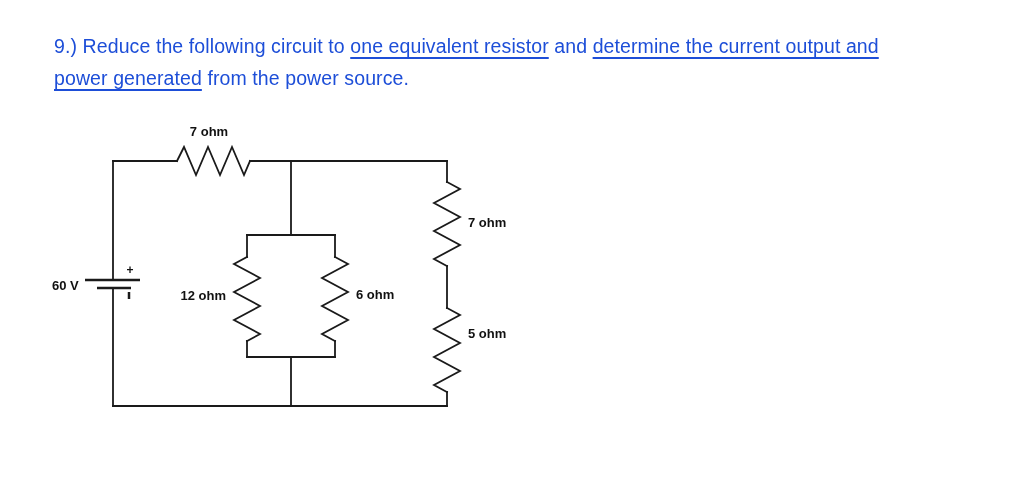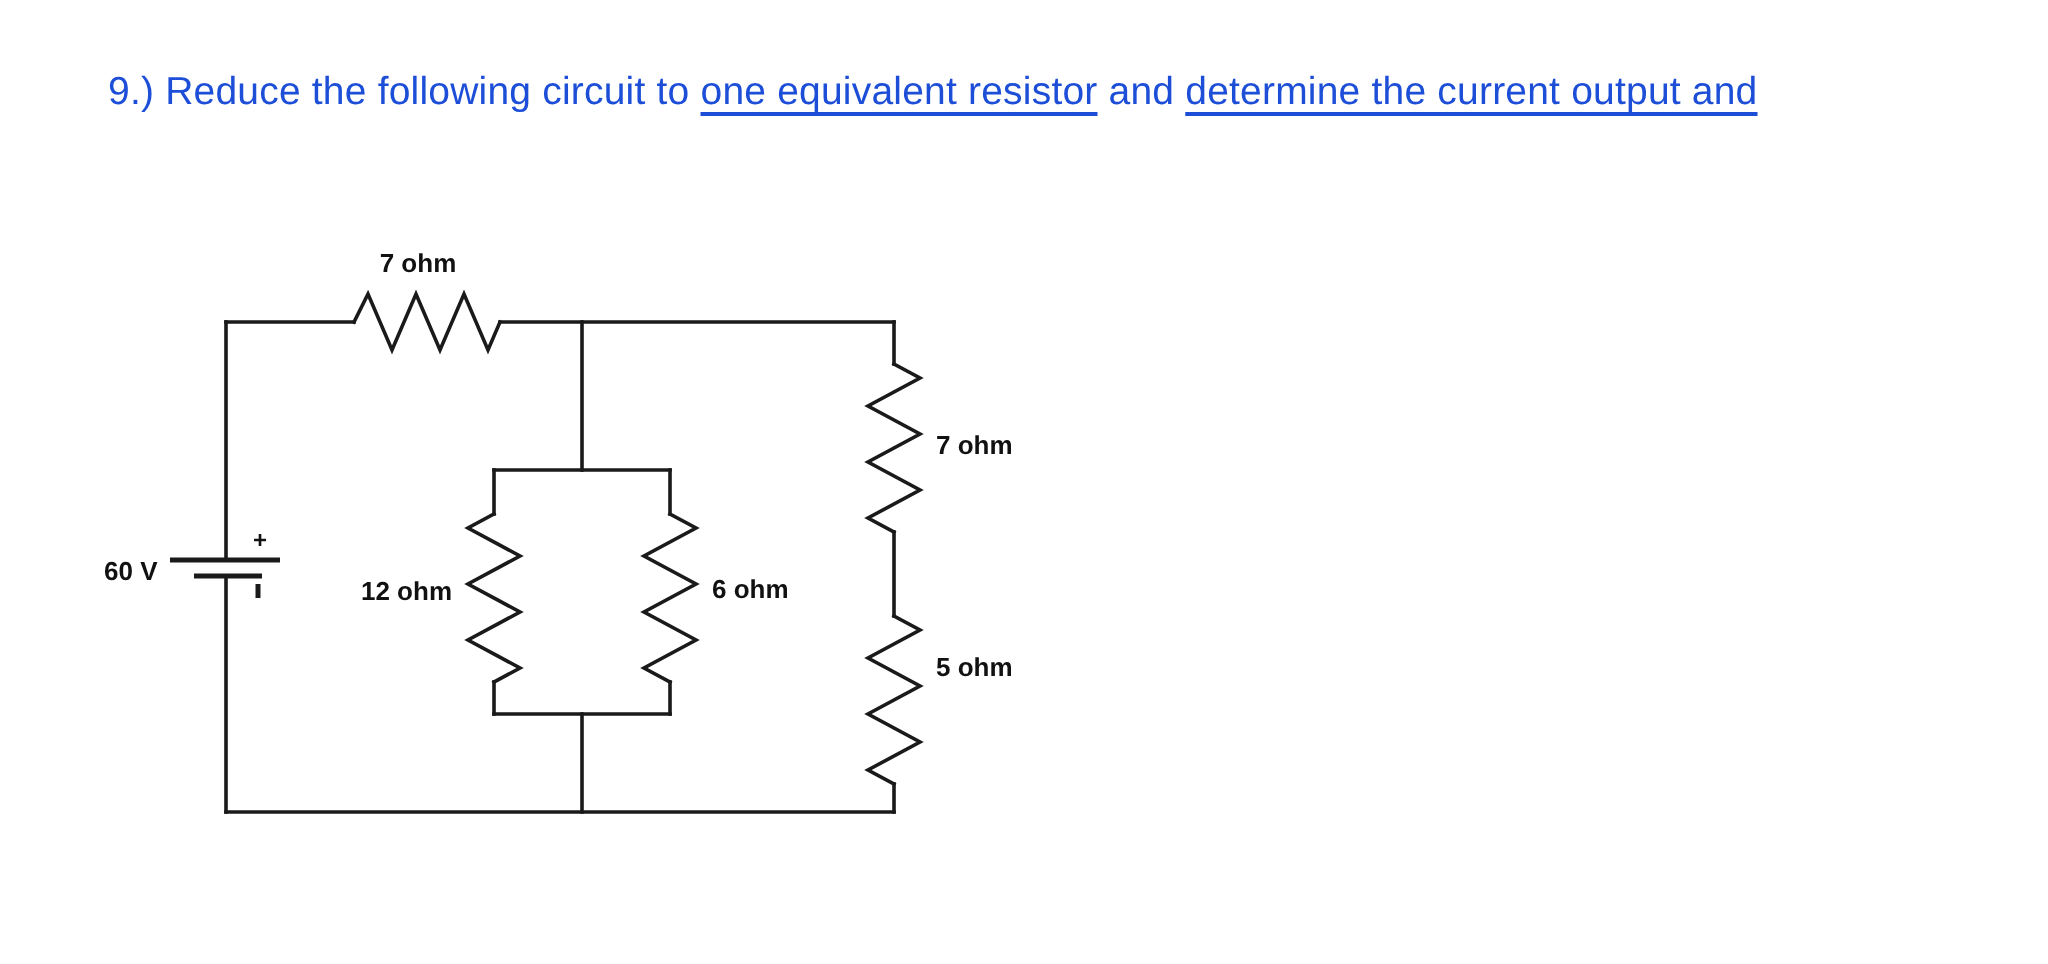--- a/index.html
+++ b/index.html
@@ -43,20 +43,21 @@
   }
   .plus-label{font-size:12px;}
 </style>
 </head>
 <body>
 
 <div class="page">
 
   <div class="problem">
     <p><span>9.) Reduce the following circuit to </span><span class="u">one equivalent resistor</span><span> and </span><span class="u">determine the current output and</span></p>
+    <p><span class="u">power generated</span><span> from the power source.</span></p>
   </div>
 
   <svg class="circuit" width="1024" height="482" viewBox="0 0 1024 482" xmlns="http://www.w3.org/2000/svg">
 
     <line class="wire" x1="113" y1="161" x2="177" y2="161"></line>
     <polyline class="wire" points="177,161 184,147 196,175 208,147 220,175 232,147 244,175 250,161"></polyline>
     <line class="wire" x1="250" y1="161" x2="447" y2="161"></line>
 
     <line class="wire" x1="113" y1="161" x2="113" y2="280"></line>
     <line class="wire" x1="113" y1="288" x2="113" y2="406"></line>

